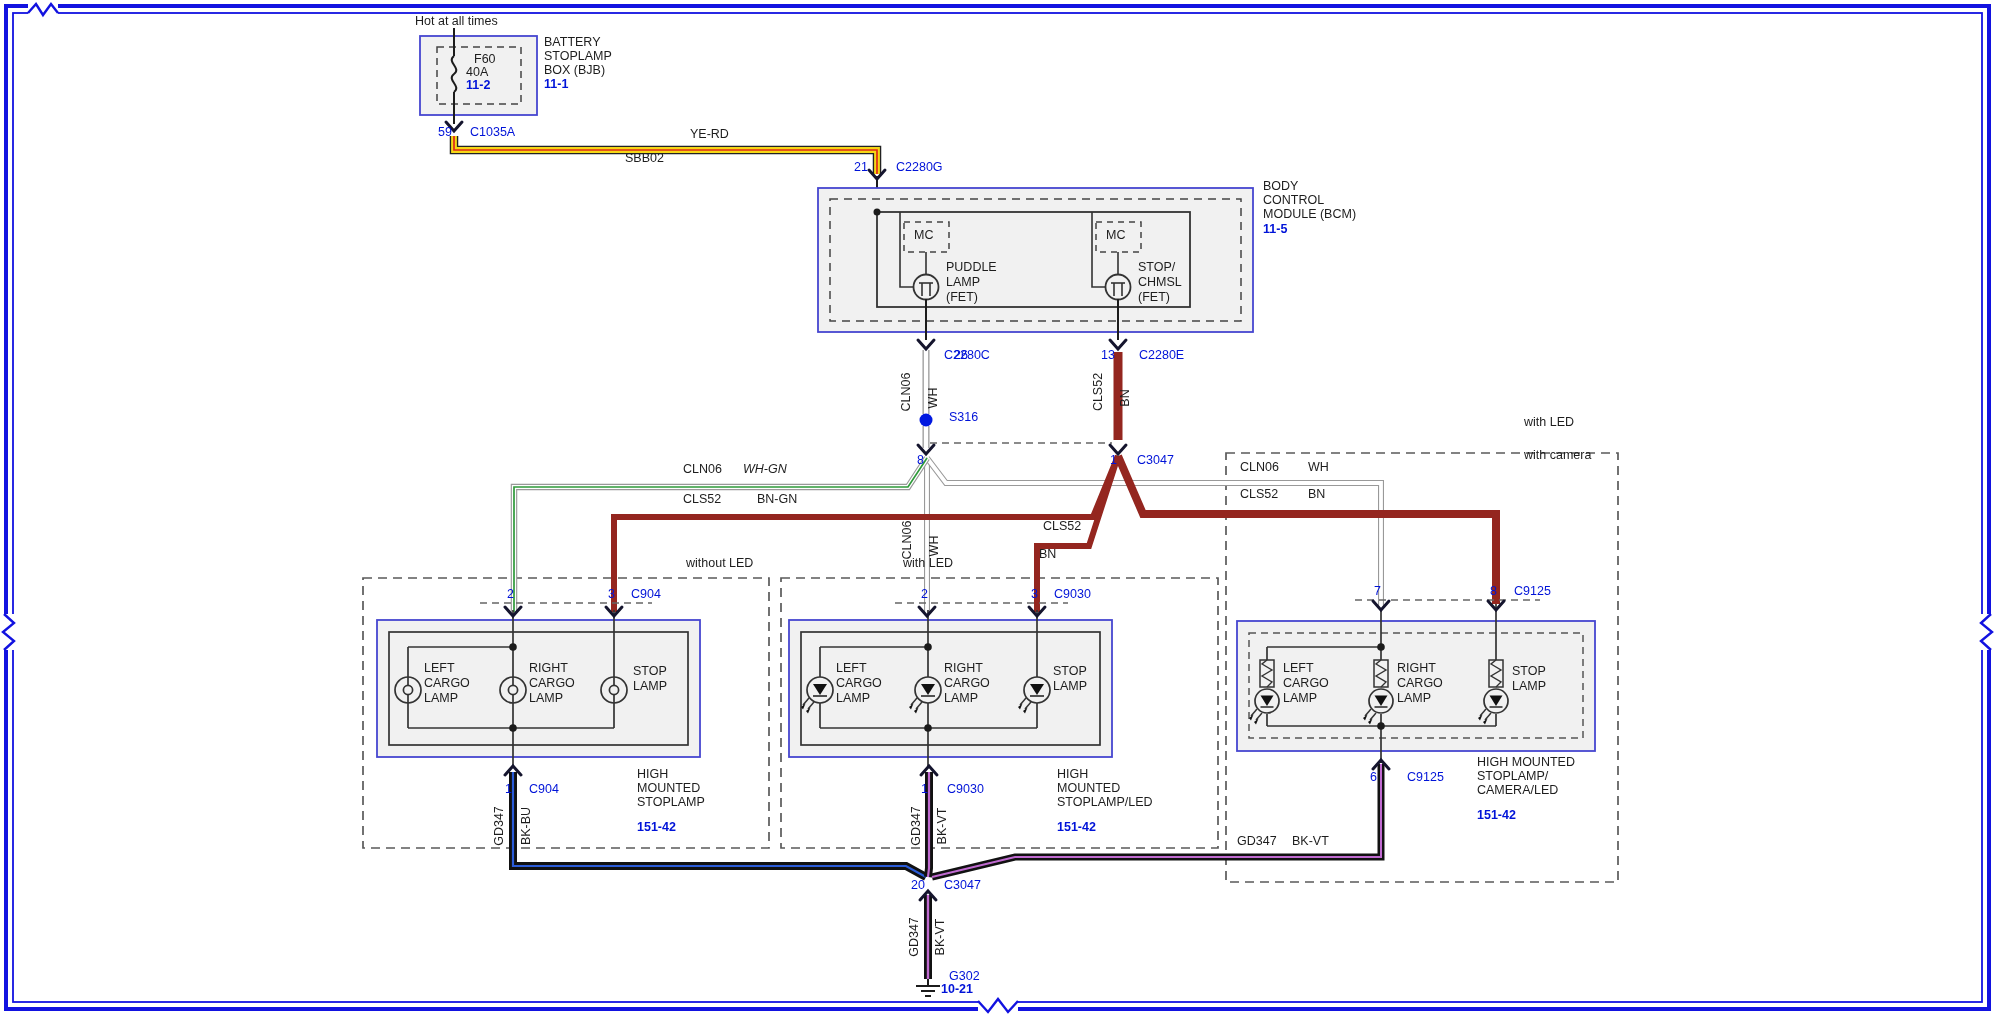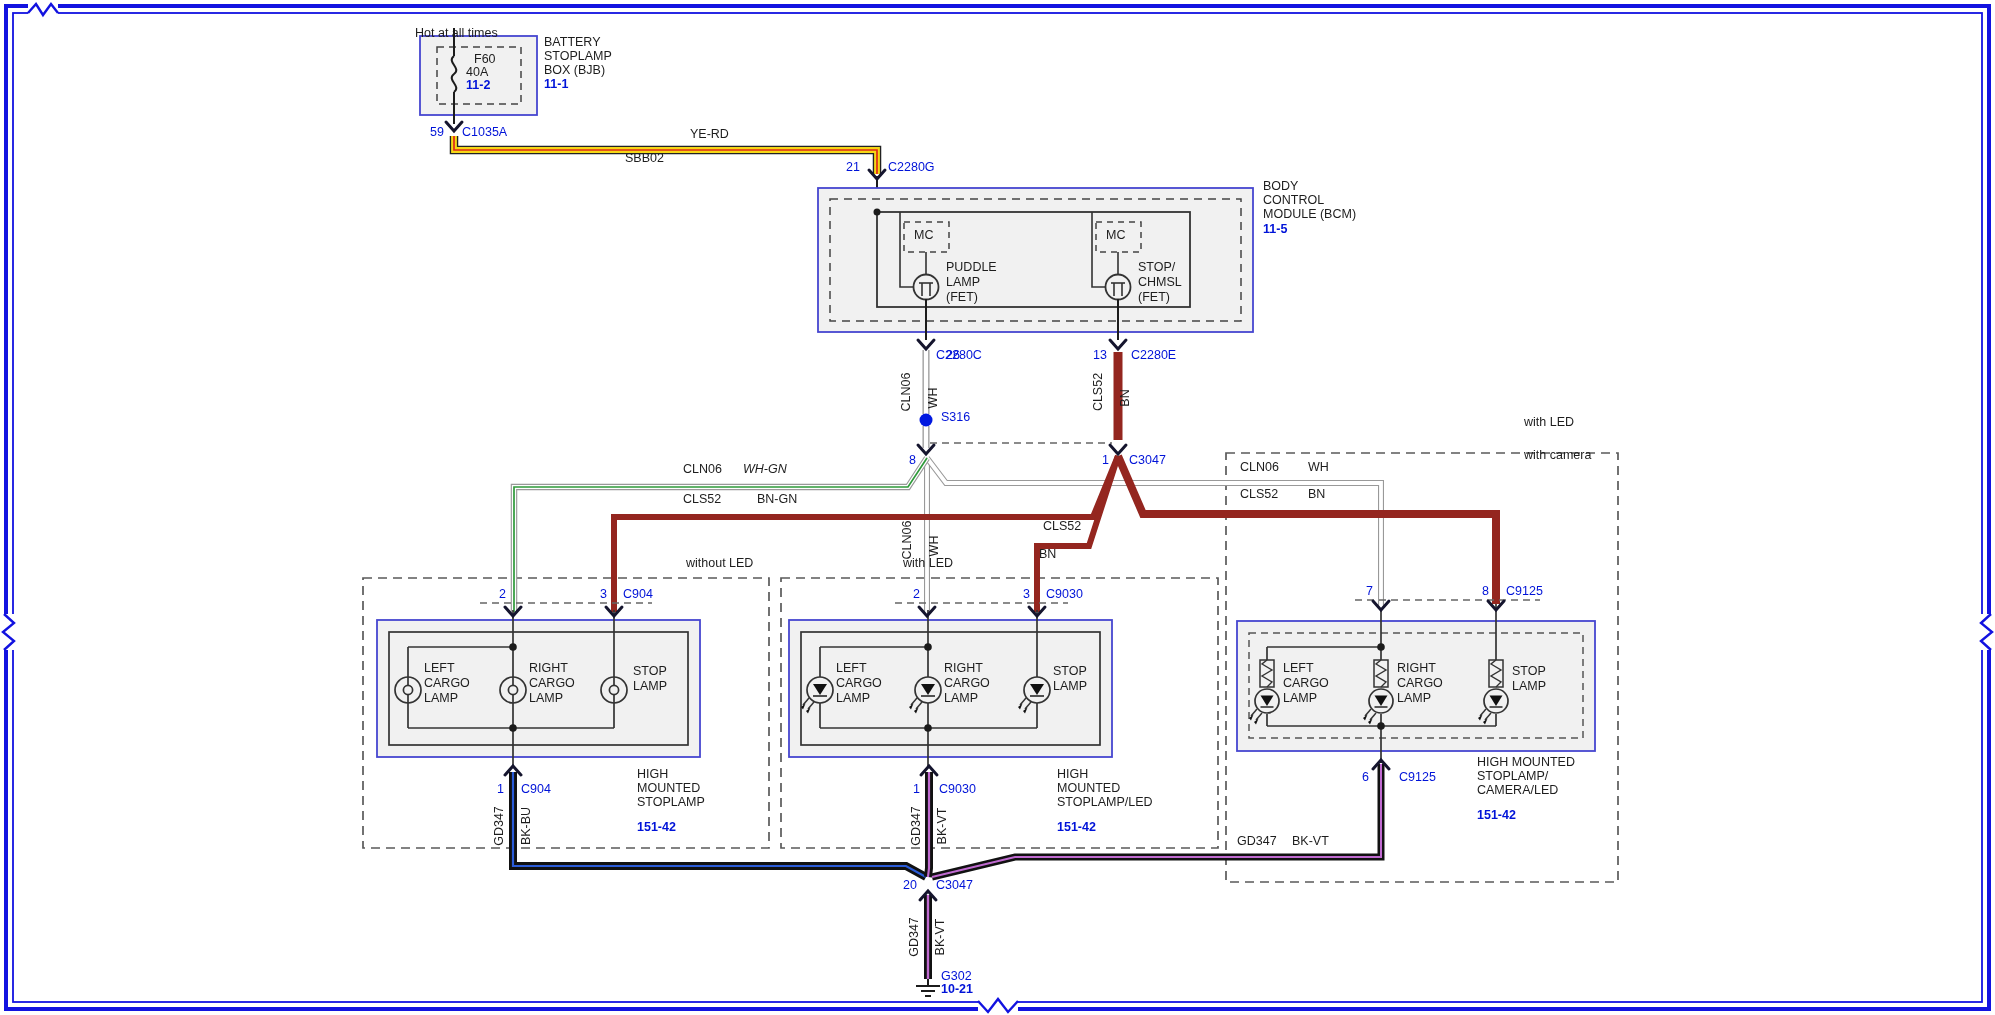--- a/index.html
+++ b/index.html
@@ -1,21 +1,21 @@
 <!DOCTYPE html>
 <html style="--blue_text: #0013d8; --frame_blue: #1212e0; --box_blue: #4646d0; --box_fill: #f1f1f1; --dash_gray: #5a5a5a; --wire_black: #1c1c1c; --wire_outline: #999999; --wire_yellow: #f6d716; --wire_red: #e02818; --wire_green: #2f9a3a; --wire_brown: #94261f; --core_blue: #2a5bd7; --core_violet: #c06ad0; --splice_blue: #0018e0; --inner_line: #333333;"><head>
 <meta charset="utf-8">
 <style>
   html,body{margin:0;padding:0;background:#fff;}
   #stage{position:relative;width:1995px;height:1015px;background:#fff;overflow:hidden;
          font-family:"Liberation Sans",sans-serif;}
   #wires{position:absolute;left:0;top:0;width:1995px;height:1015px;}
   .lbl{position:absolute;font:12.5px/13.8px "Liberation Sans",sans-serif;color:#1d1d1d;
        white-space:pre-line;letter-spacing:0;}
-  .blue{color:var(--blue_text);}
+  .blue{color:var(--blue_text);margin-left:8px;}
   .bref{color:var(--blue_text);font-weight:bold;}
   .ml{line-height:15.2px;}
   .ml14{line-height:13.8px;}
   .ml18{line-height:14px;}
   .rot{transform:translate(-50%,-50%) rotate(-90deg);white-space:nowrap;}
 </style>
 </head>
 <body>
 
 <div id="stage">
@@ -301,21 +301,21 @@
     <path d="M1488,601 L1496,610 L1504,601"></path>
 
     <path d="M505,775 L513,766 L521,775"></path>
     <path d="M921,775 L929,766 L937,775"></path>
     <path d="M1373,769 L1381,760 L1389,769"></path>
     <path d="M920,900 L928,891 L936,900"></path>
   </g>
 </svg>
 
 <div id="labels">
-      <div class="lbl " style="left: 415px; top: 27px;">Hot at all times</div>
+      <div class="lbl " style="left: 415px; top: 15px;">Hot at all times</div>
       <div class="lbl " style="left: 466px; top: 53px; margin-left: 8px;">F60</div>
       <div class="lbl " style="left: 466px; top: 66px;">40A</div>
       <div class="lbl bref" style="left: 466px; top: 79px;">11-2</div>
       <div class="lbl ml14" style="left: 544px; top: 36px;">BATTERY
 STOPLAMP
 BOX (BJB)</div>
       <div class="lbl bref" style="left: 544px; top: 78px;">11-1</div>
       <div class="lbl blue" style="left: 430px; top: 126px;">59</div>
       <div class="lbl blue" style="left: 462px; top: 126px;">C1035A</div>
       <div class="lbl " style="left: 625px; top: 128px; margin-top: 24px;">SBB02</div>

